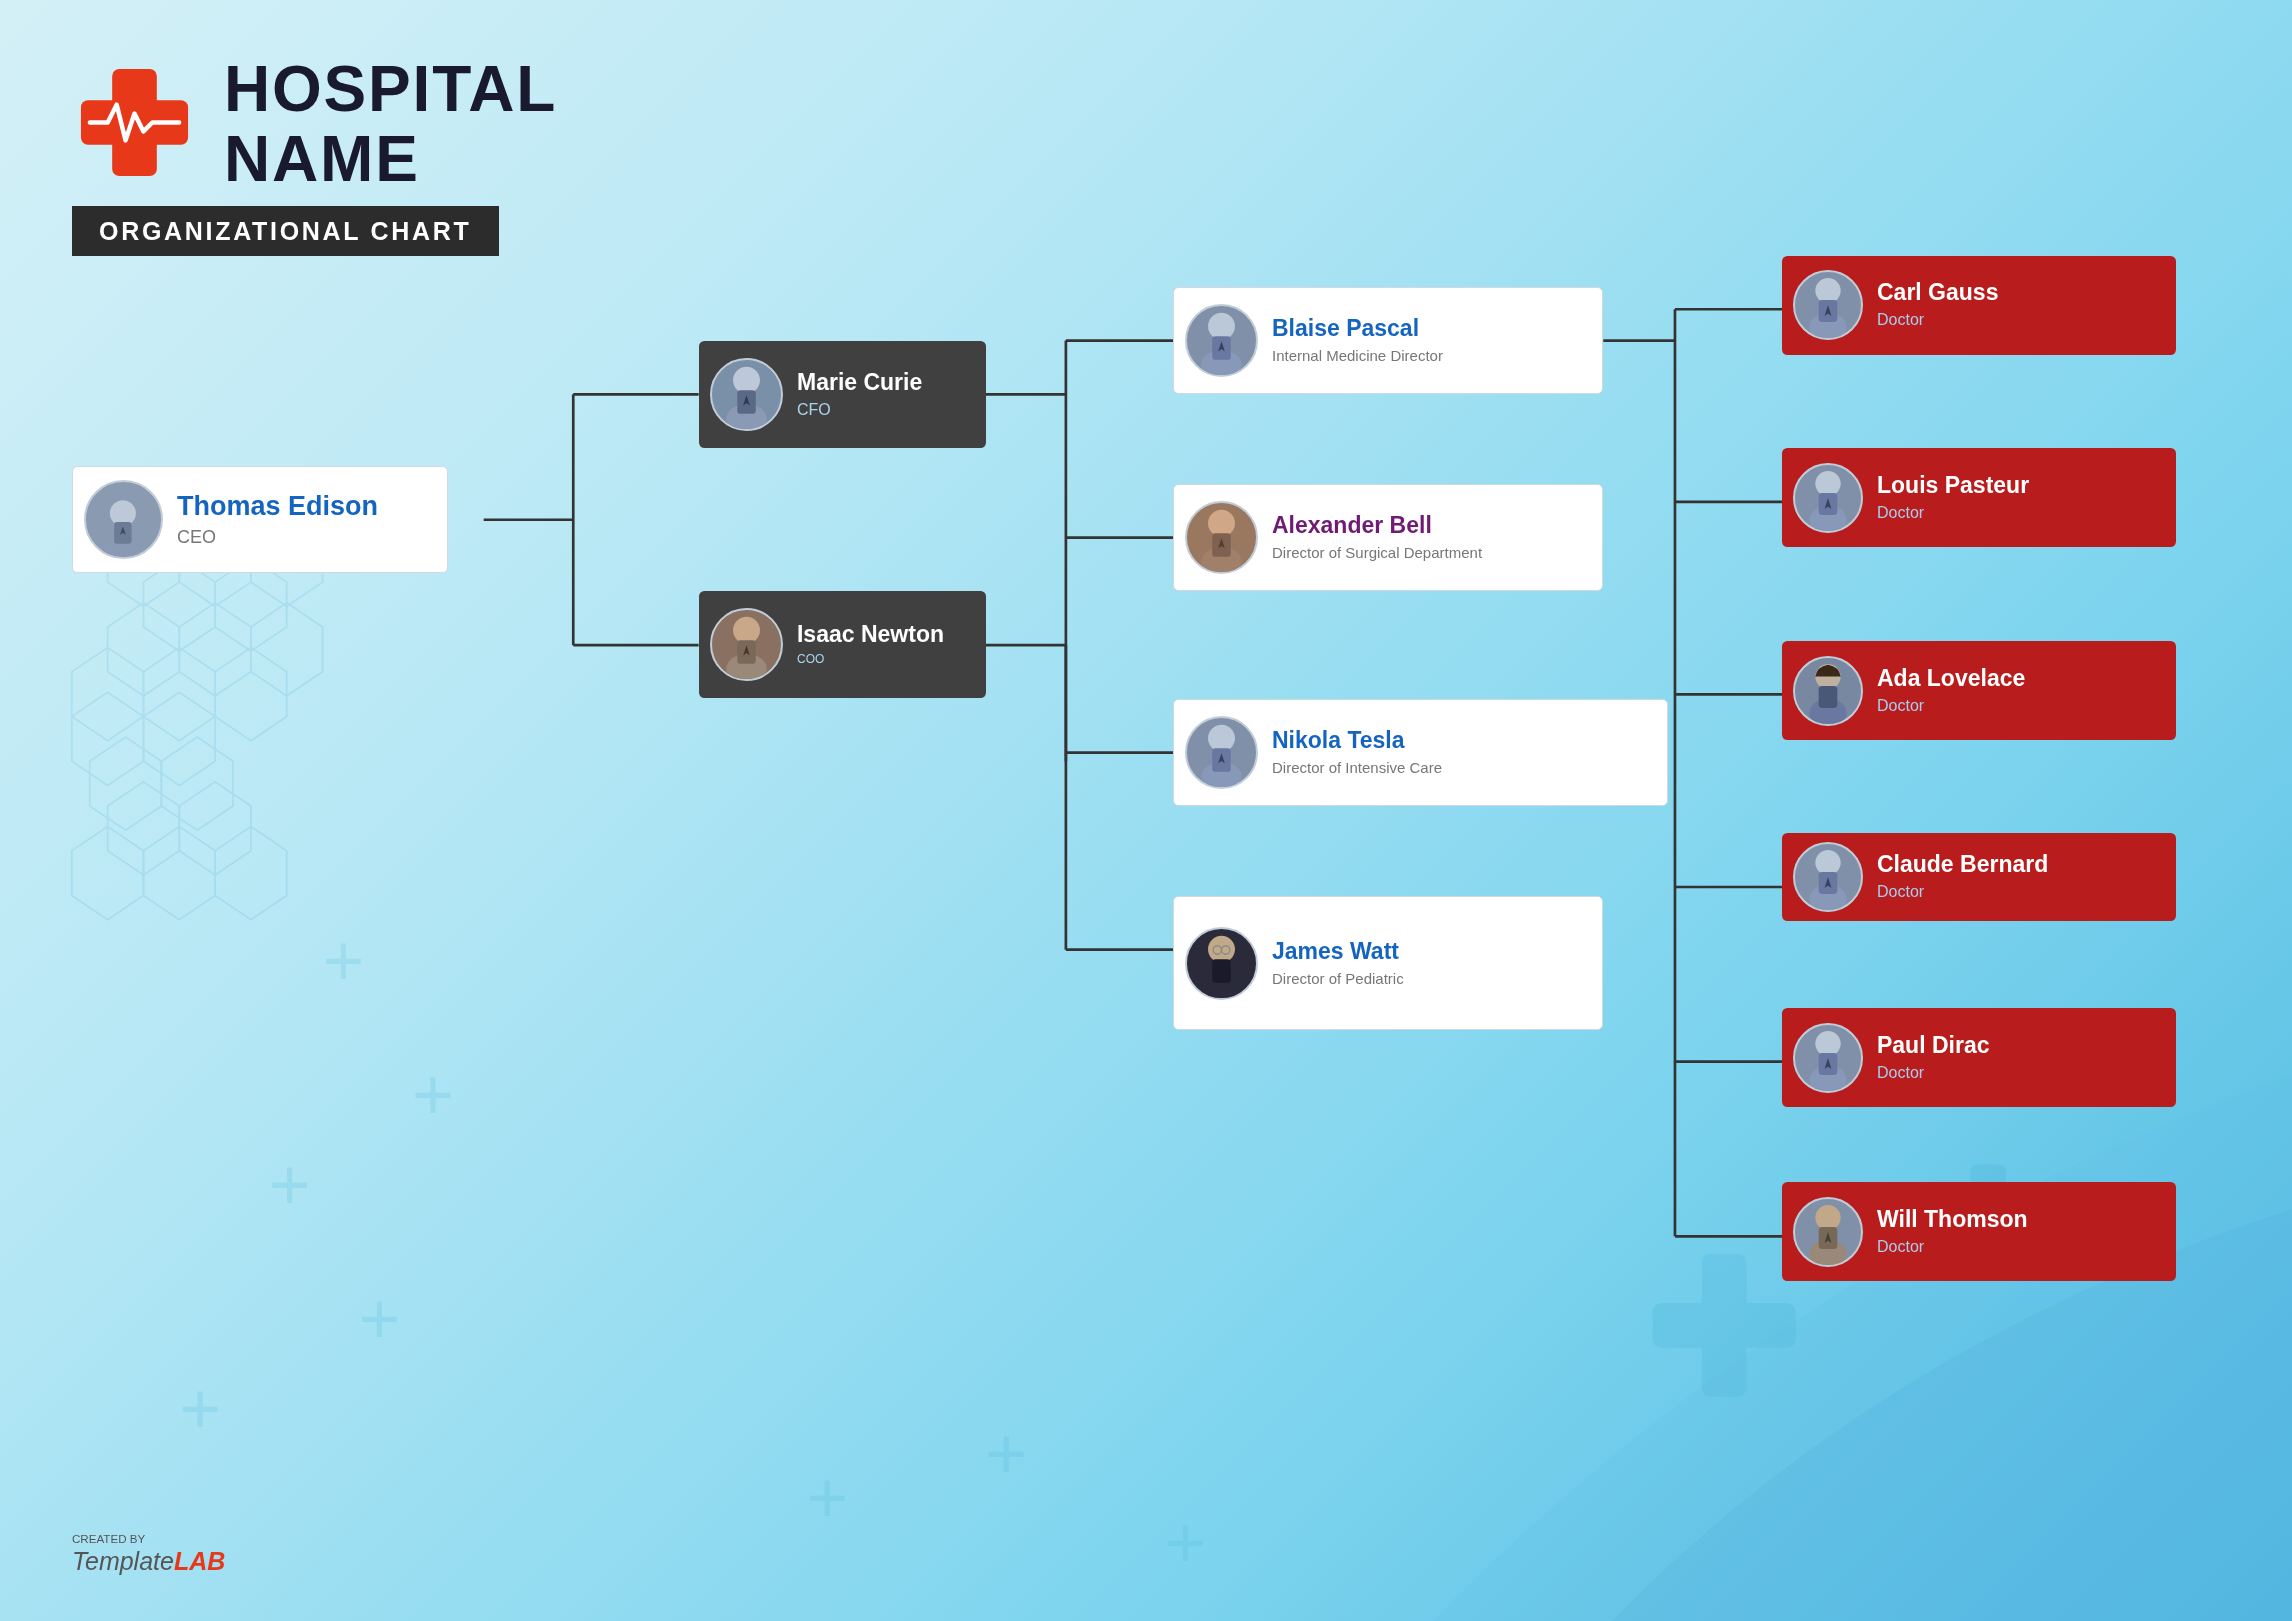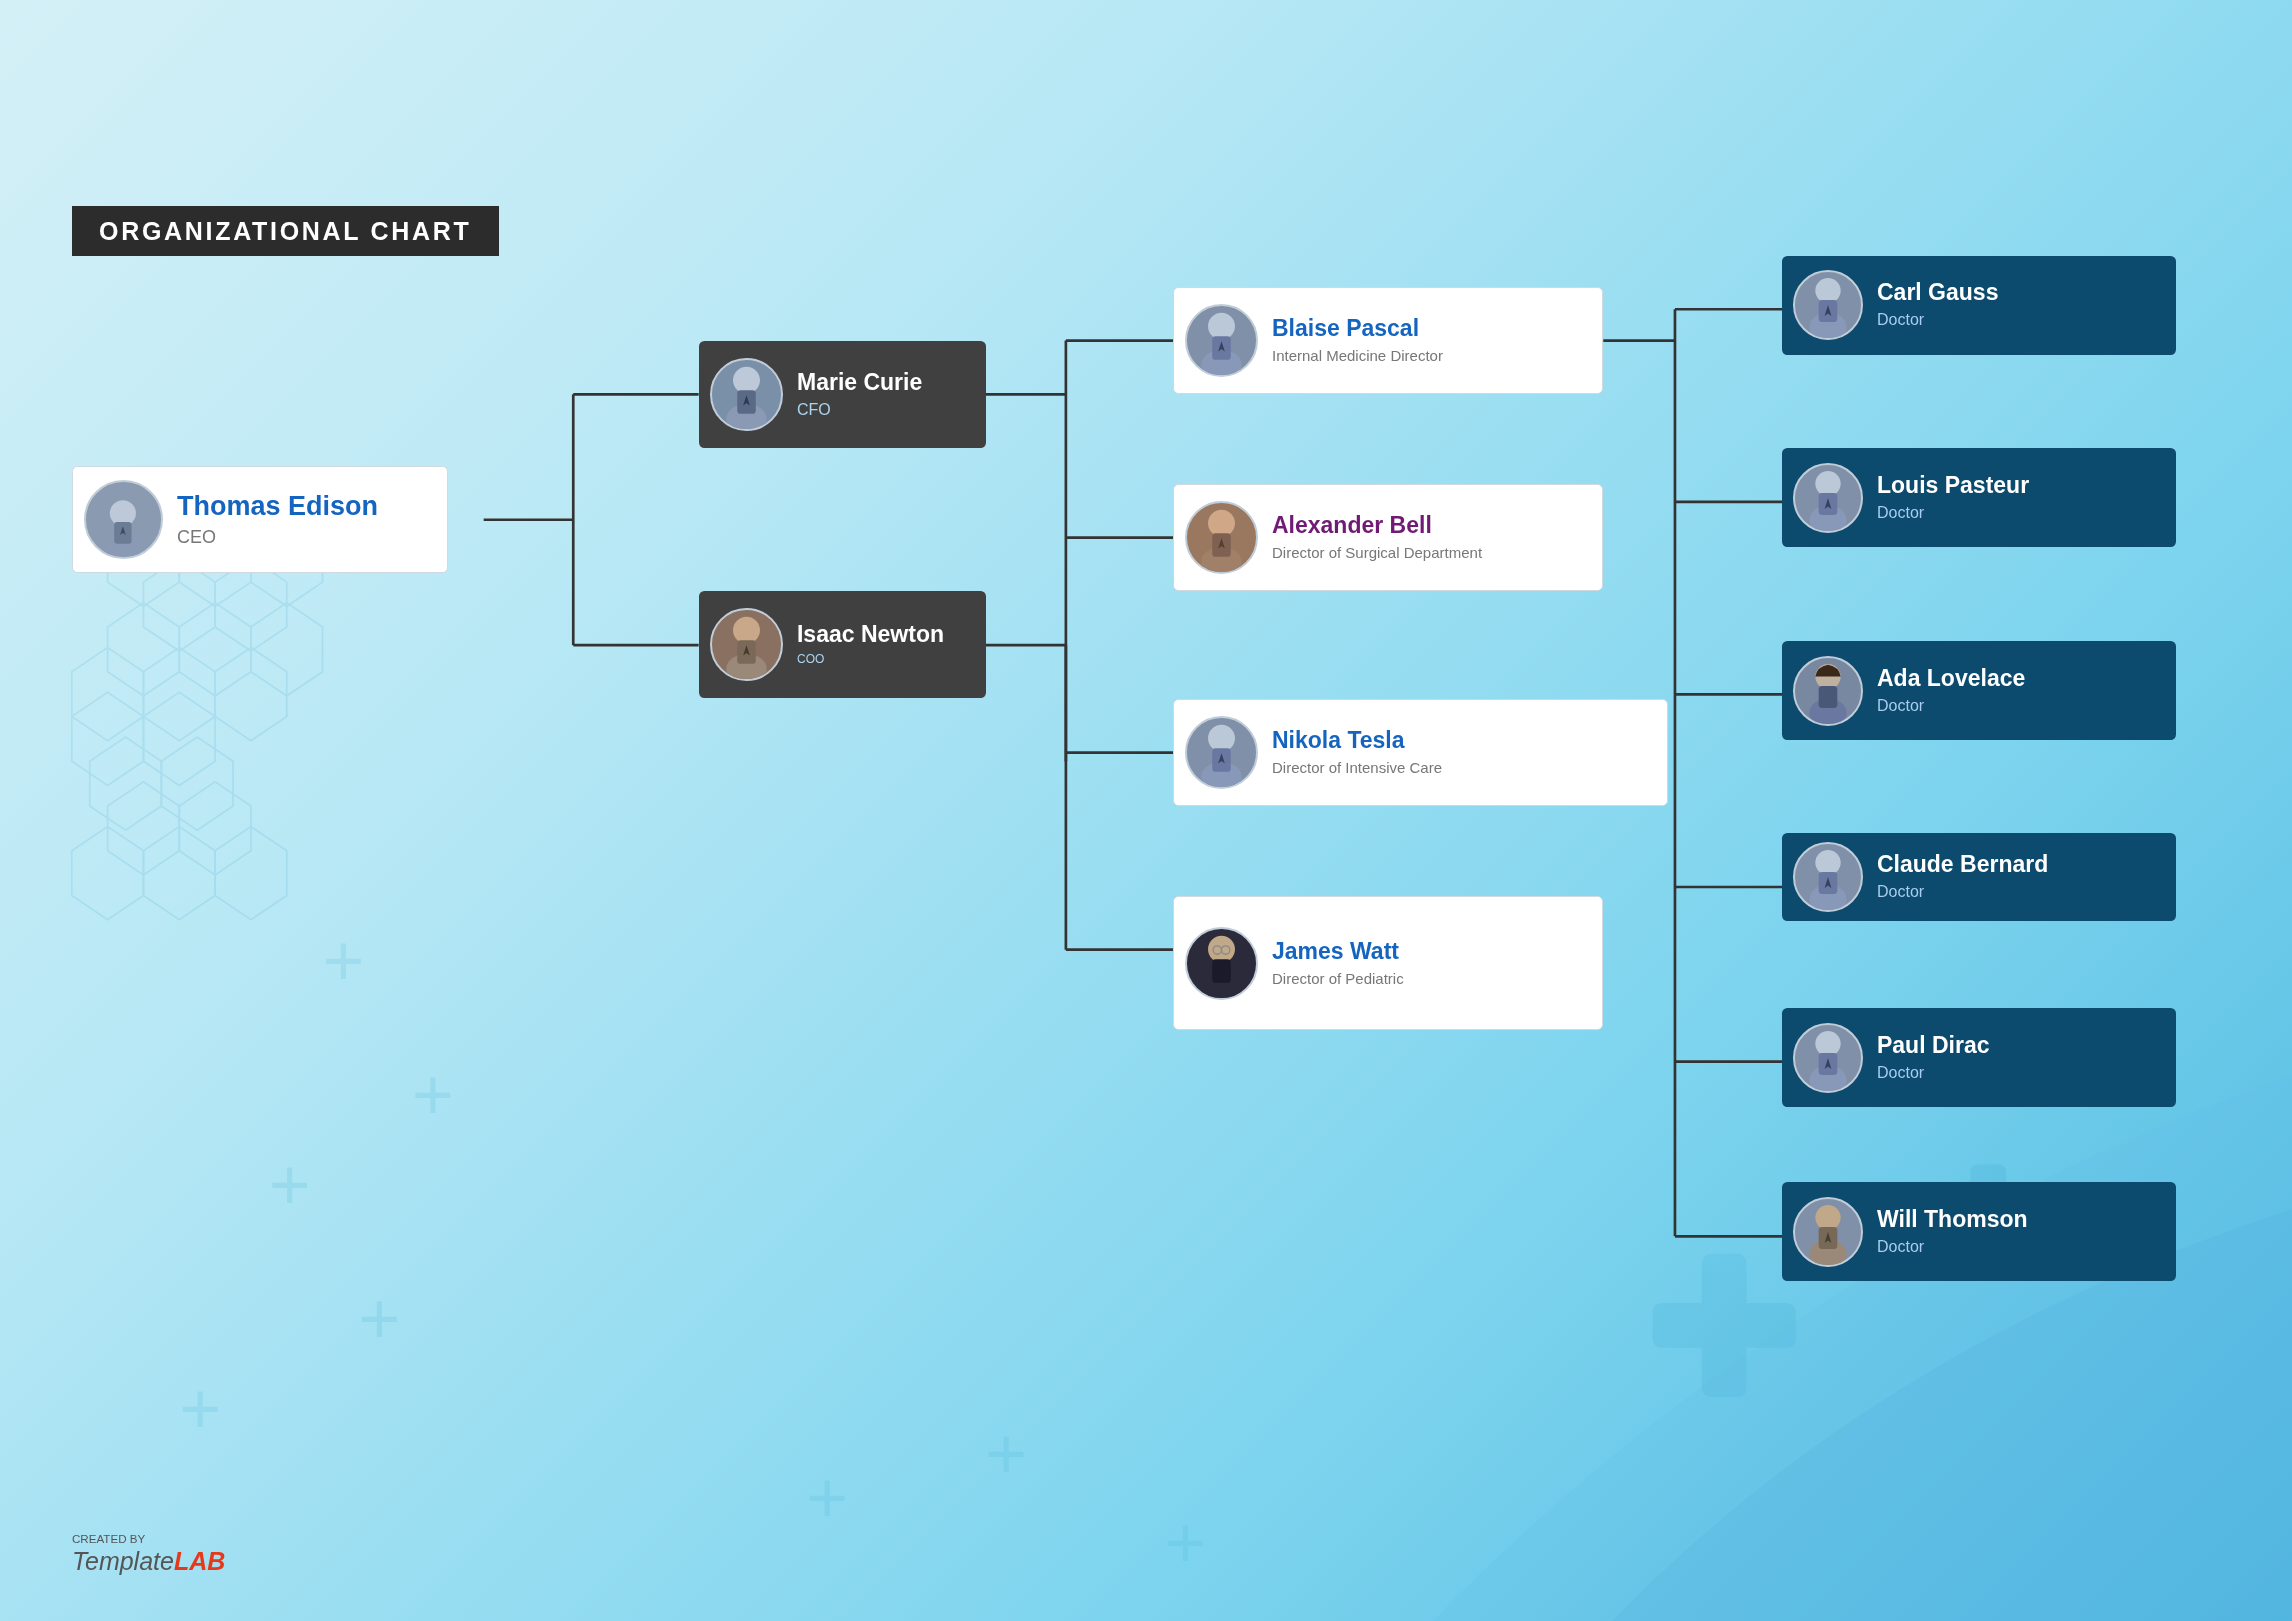--- a/index.html
+++ b/index.html
@@ -137,21 +137,21 @@
     .node-box-white {
       background: white;
       border: 1.8px solid #d0d8e0;
     }
 
     .node-box-blue {
       background: #404040;
     }
 
     .node-box-dark {
-      background: #0c4a6e;
+      background: #b91c1c;
     }
 
     .node-inner {
       display: flex;
       align-items: center;
       padding: 10.7px 18px 10.7px 10.7px;
       gap: 14.3px;
       width: 100%;
     }
 
@@ -217,20 +217,38 @@
       <rect x="1900" y="1400" width="50" height="160" rx="10"></rect>
       <rect x="1845" y="1455" width="160" height="50" rx="10"></rect>
       <rect x="2200" y="1300" width="40" height="130" rx="8"></rect>
       <rect x="2155" y="1345" width="130" height="40" rx="8"></rect>
     </g>
 
     <path d="M 1600 1810 Q 2000 1400 2560 1200 L 2560 1810 Z" fill="rgba(100,190,230,0.25)"></path>
     <path d="M 1800 1810 Q 2100 1500 2560 1350 L 2560 1810 Z" fill="rgba(80,170,220,0.2)"></path>
   </svg>
 
+  <div class="header">
+
+    <div>
+      <svg width="125" height="125" viewBox="0 0 140 140">
+
+        <rect x="45" y="10" width="50" height="120" rx="8" fill="#e8381a"></rect>
+        <rect x="10" y="45" width="120" height="50" rx="8" fill="#e8381a"></rect>
+
+        <polyline points="20,70 40,70 50,50 60,90 70,60 80,80 90,70 120,70" stroke="white" stroke-width="5" fill="none" stroke-linecap="round" stroke-linejoin="round"></polyline>
+      </svg>
+    </div>
+    <div>
+      <div class="hospital-name">
+        <div>HOSPITAL</div>
+        <div>NAME</div>
+      </div>
+    </div>
+  </div>
 
   <div class="org-chart-label">
     <span>ORGANIZATIONAL CHART</span>
   </div>
 
   <div class="chart-wrapper">
 
     <svg class="chart-svg-container" viewBox="0 0 2560 1420" xmlns="http://www.w3.org/2000/svg">
 
       <line x1="540" y1="300" x2="640" y2="300" stroke="#333" stroke-width="3"></line>

